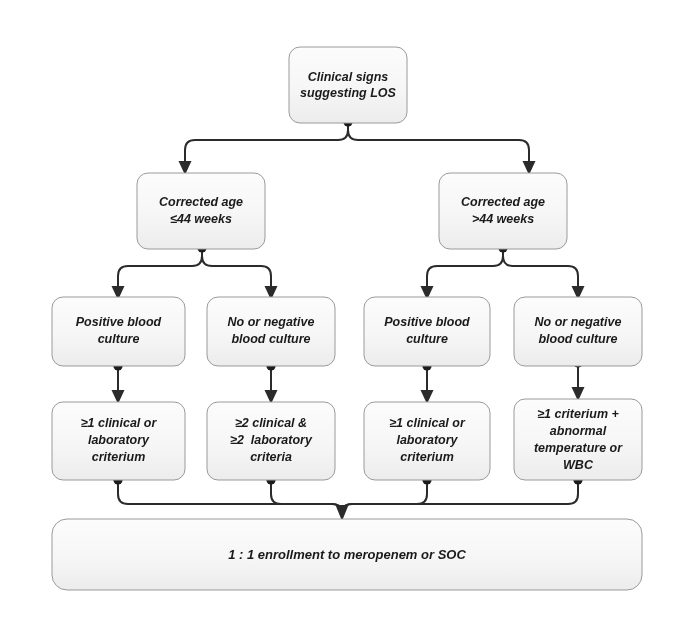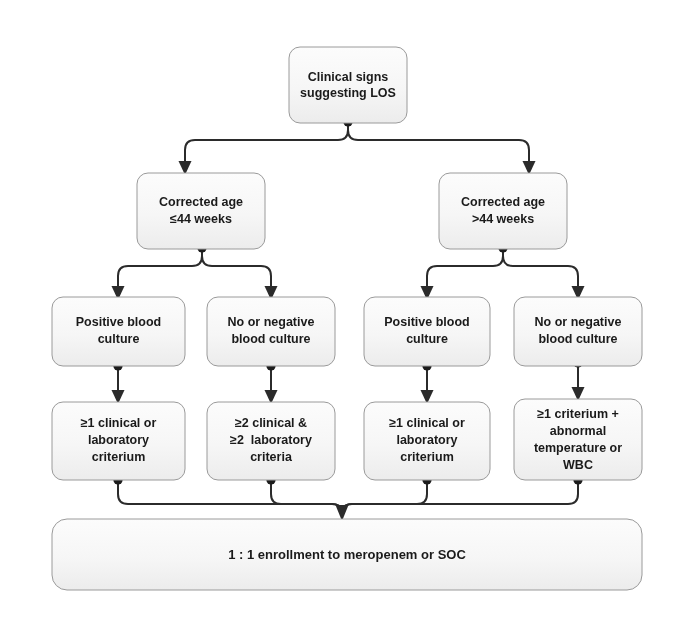--- a/index.html
+++ b/index.html
@@ -11,20 +11,21 @@
     width: 685px;
     height: 622px;
     font-family: "Liberation Sans", sans-serif;
     overflow: hidden;
   }
   #diagram-root {
     position: relative;
     width: 667px;
     height: 622px;
     background: #ffffff;
+    font-style: italic;
   }
   svg#flow {
     display: block;
     width: 685px;
     height: 622px;
   }
   .node-text {
     font-family: "Liberation Sans", sans-serif;
     font-weight: bold;
     font-size: 12.5px;

